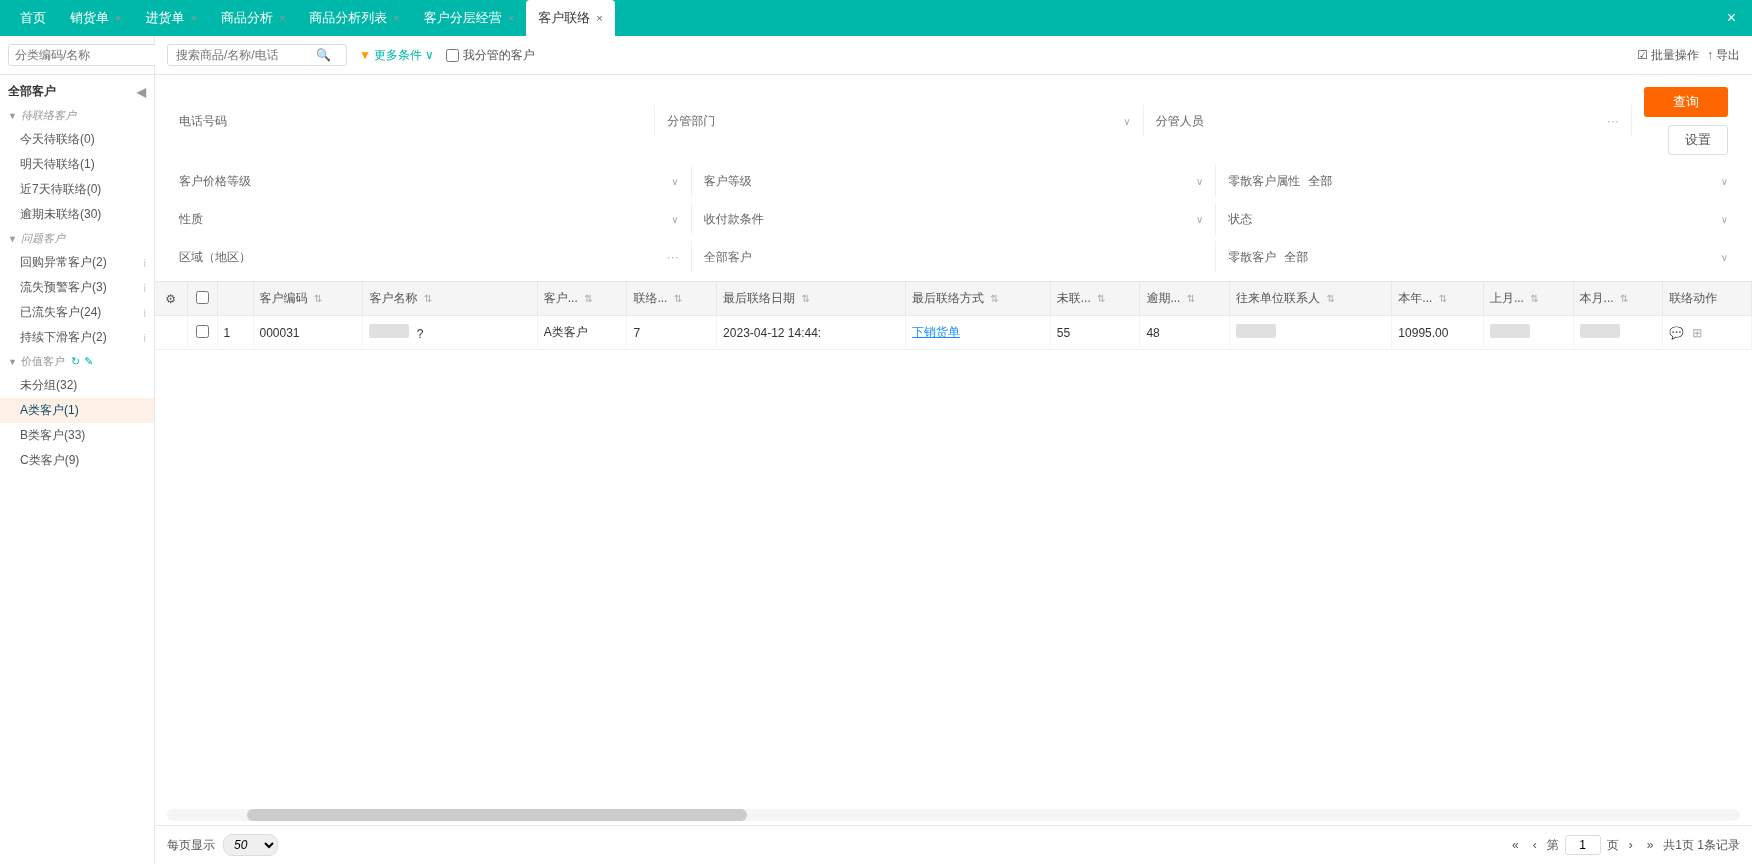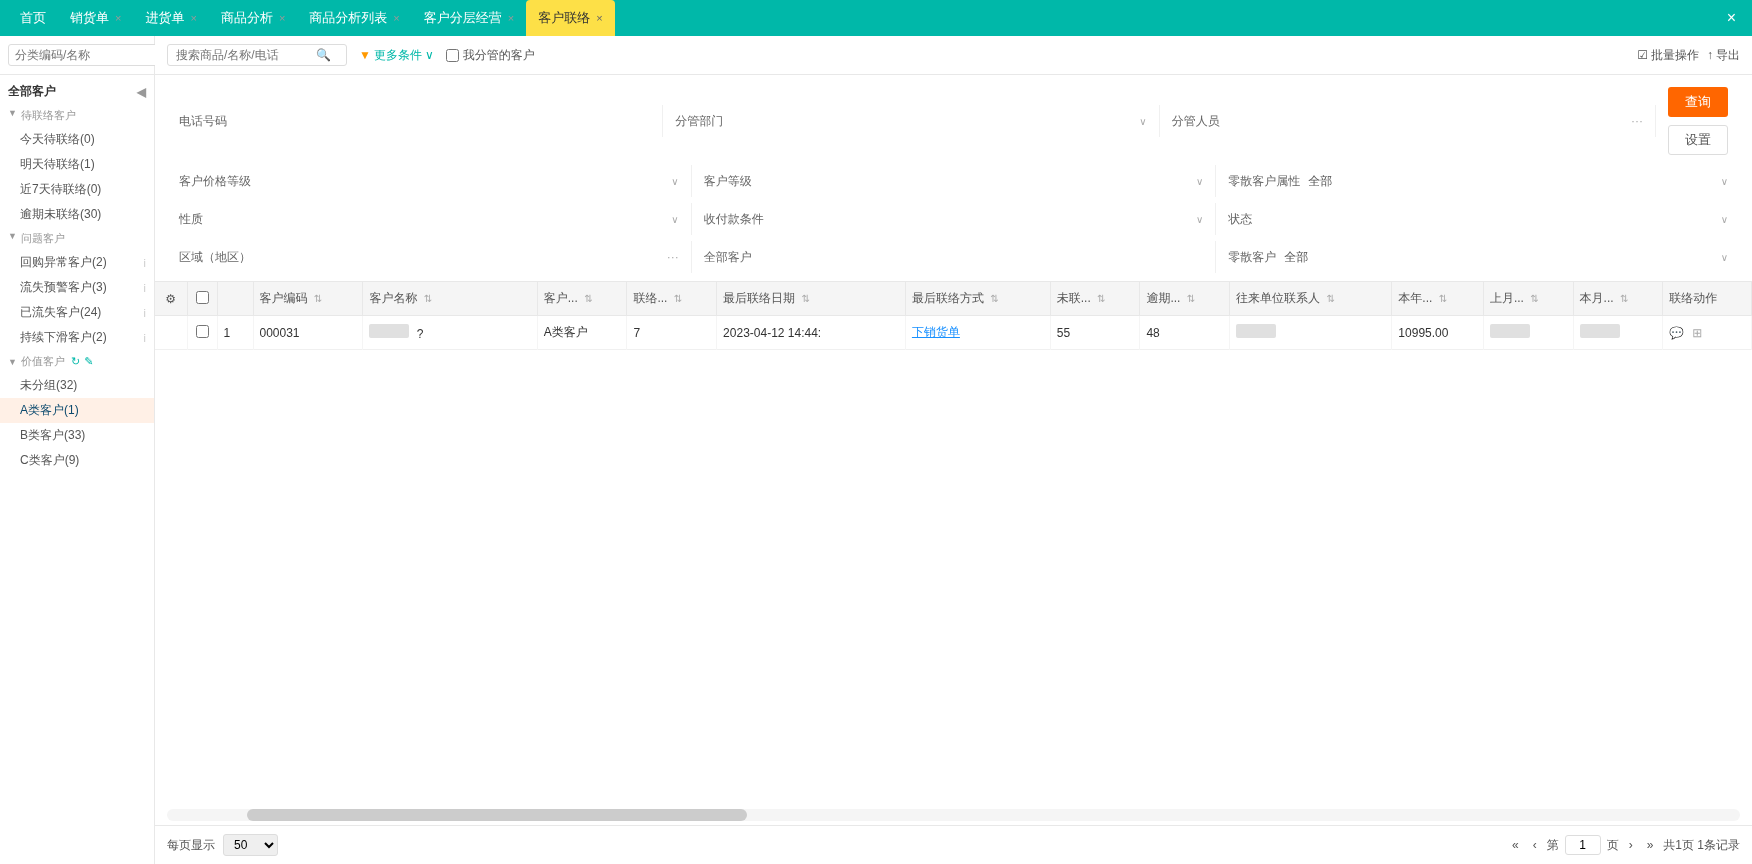--- a/index.html
+++ b/index.html
@@ -16,21 +16,21 @@
     }
     .top-nav .nav-item {
       padding: 0 12px;
       height: 36px;
       display: flex;
       align-items: center;
       cursor: pointer;
       white-space: nowrap;
       font-size: 13px;
     }
-    .top-nav .nav-item.active { background: #fde047; color: #333; border-radius: 4px 4px 0 0; justify-content: space-between; }
+    .top-nav .nav-item.active { background: #ffffff; color: #333; border-radius: 4px 4px 0 0; justify-content: space-between; }
     .top-nav .nav-item .close-x { margin-left: 6px; color: #999; font-size: 11px; }
     .top-nav .nav-item.active .close-x { color: #666; }
     .top-nav-right { margin-left: auto; }
     .top-nav-right .close-btn { color: white; cursor: pointer; font-size: 16px; padding: 0 8px; }
 
     
     .main-layout {
       display: flex;
       height: calc(864px - 36px);
     }
@@ -68,20 +68,22 @@
       justify-content: space-between;
       font-weight: bold;
       color: #333;
     }
     .sidebar-header .collapse-icon { cursor: pointer; color: #999; }
     .sidebar-section-title {
       padding: 4px 8px;
       color: #999;
       font-size: 11px;
       display: flex;
+      align-items: center;
+      font-style: italic;
     }
     .sidebar-section-title::before { content: '▼'; font-size: 9px; margin-right: 4px; }
     .sidebar-item {
       padding: 4px 8px 4px 20px;
       cursor: pointer;
       color: #555;
       display: flex;
       align-items: center;
       justify-content: space-between;
     }
@@ -196,20 +198,21 @@
     }
     .settings-btn {
       background: white;
       color: #555;
       border: 1px solid #ddd;
       padding: 5px 16px;
       border-radius: 3px;
       cursor: pointer;
       font-size: 13px;
       margin-top: 4px;
+      margin-left: 24px;
     }
     .btn-group { display: flex; flex-direction: column; padding: 4px 12px; gap: 4px; }
 
     
     .table-container {
       flex: 1;
       background: white;
       margin: 0;
       overflow: hidden;
       display: flex;
@@ -258,23 +261,24 @@
       background: white;
       border-top: 1px solid #e8e8e8;
       display: flex;
       align-items: center;
       justify-content: space-between;
     }
     .footer-left { display: flex; align-items: center; gap: 8px; color: #555; }
     .footer-left select {
       border: 1px solid #ddd;
       padding: 2px 6px;
-      border-radius: 3px;
+      border-radius: 9px;
       font-size: 12px;
       outline: none;
+      font-style: italic;
     }
     .footer-right { display: flex; align-items: center; gap: 6px; color: #555; }
     .footer-right .page-btn { cursor: pointer; color: #555; padding: 0 4px; }
     .footer-right input {
       width: 36px;
       border: 1px solid #ddd;
       border-radius: 3px;
       padding: 2px 4px;
       text-align: center;
       font-size: 12px;

